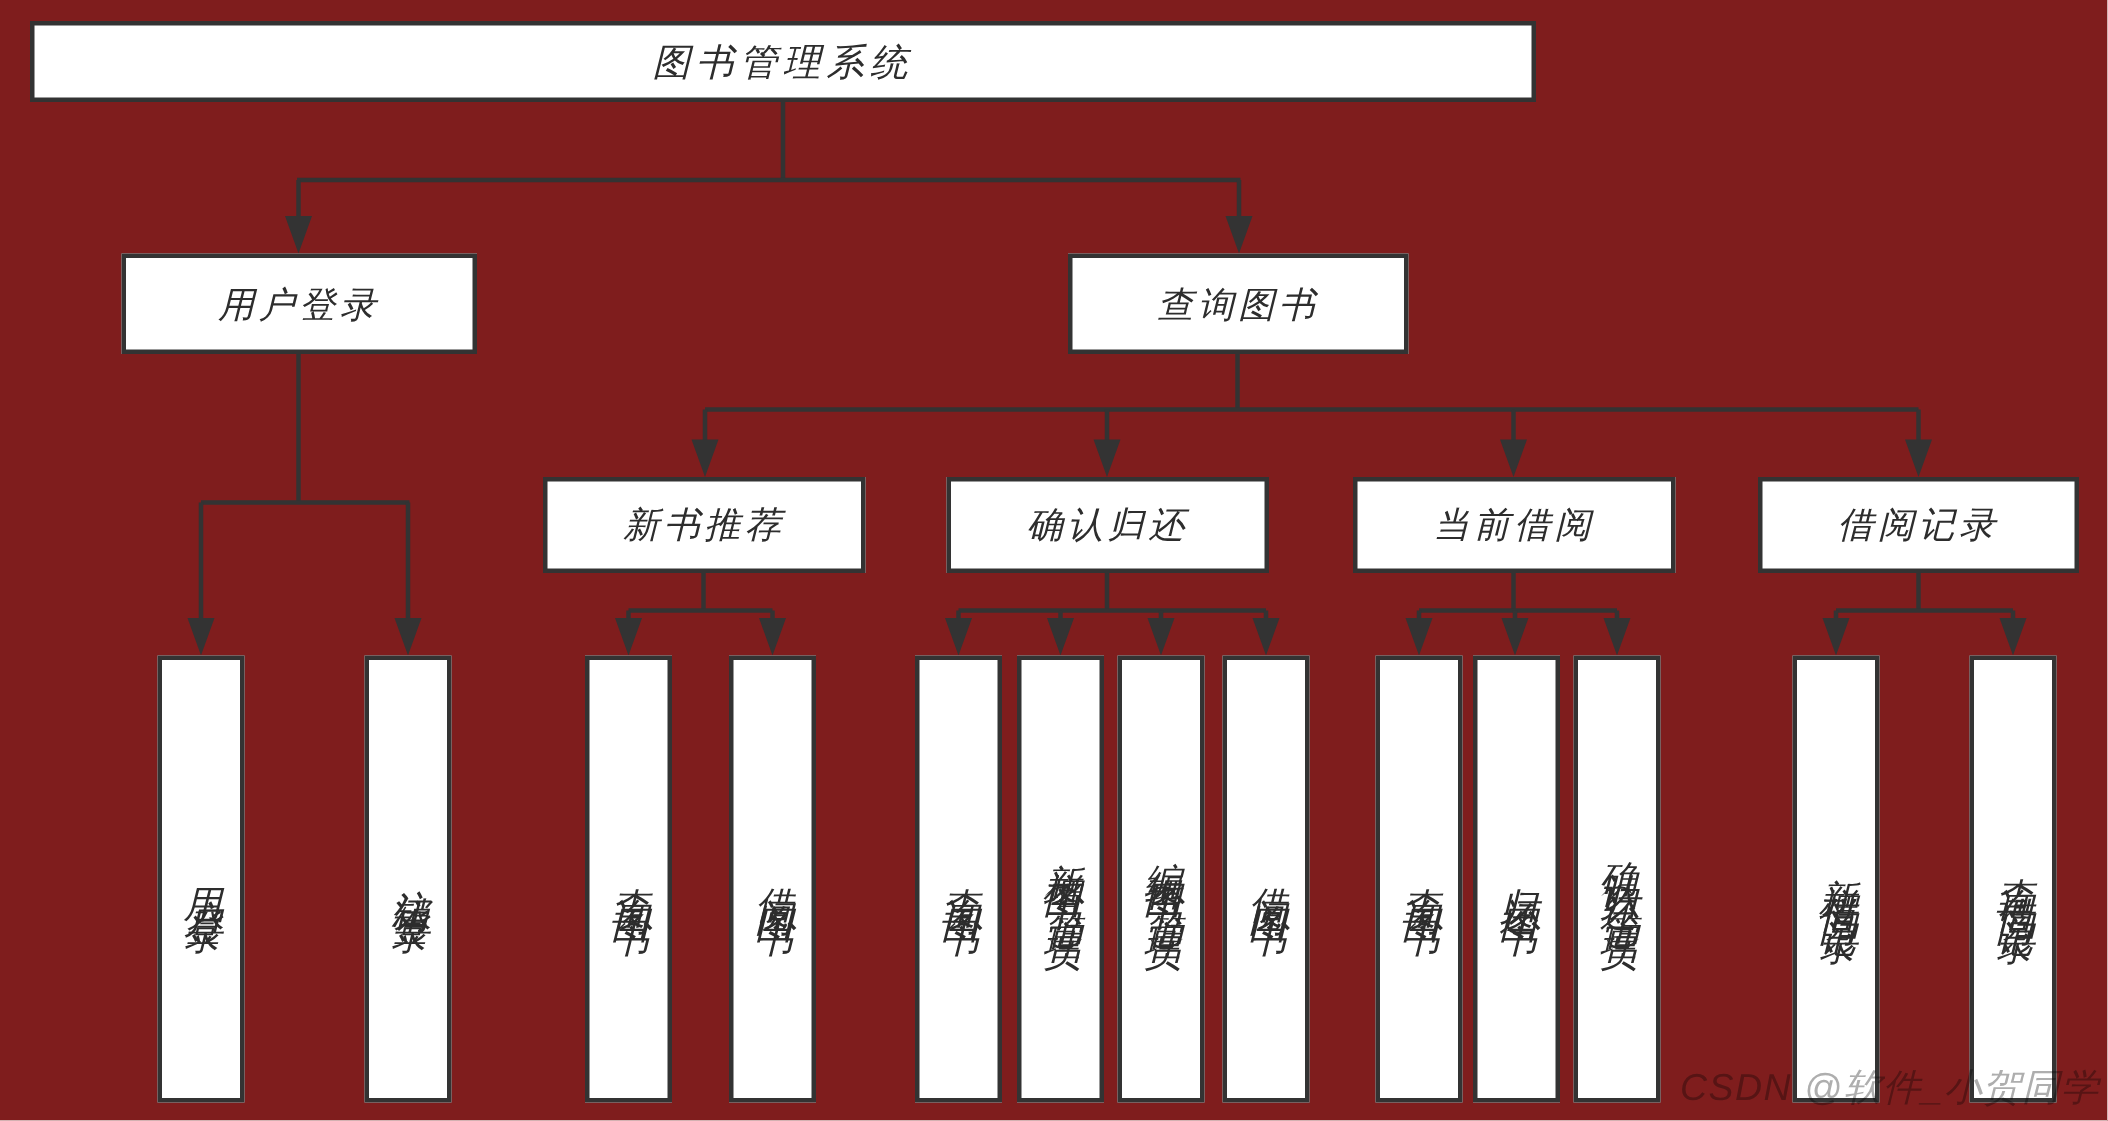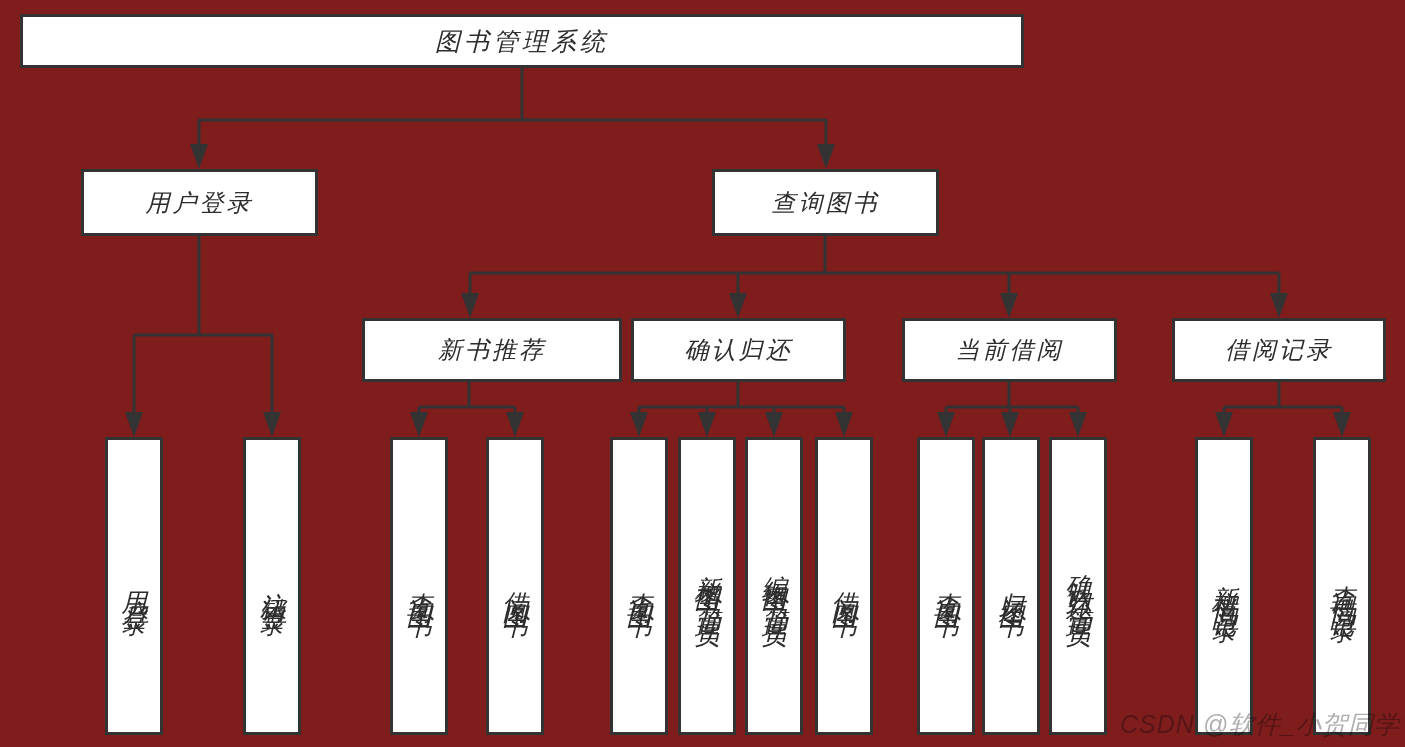--- a/index.html
+++ b/index.html
@@ -142,21 +142,21 @@
     <span class="hlabel">图书管理系统</span>
   </div>
 
   <div class="node" style="left:81px; top:169px; width:237px; height:67px;">
     <span class="hlabel">用户登录</span>
   </div>
   <div class="node" style="left:712px; top:169px; width:227px; height:67px;">
     <span class="hlabel">查询图书</span>
   </div>
 
-  <div class="node" style="left:362px; top:318px; width:260px; height:64px;">
+  <div class="node" style="left:362px; top:318px; width:215px; height:64px;">
     <span class="hlabel">新书推荐</span>
   </div>
   <div class="node" style="left:631px; top:318px; width:215px; height:64px;">
     <span class="hlabel">确认归还</span>
   </div>
   <div class="node" style="left:1172px; top:318px; width:214px; height:64px;">
     <span class="hlabel">借阅记录</span>
   </div>
   <div class="node" style="left:902px; top:318px; width:215px; height:64px;">
     <span class="hlabel">当前借阅</span>

